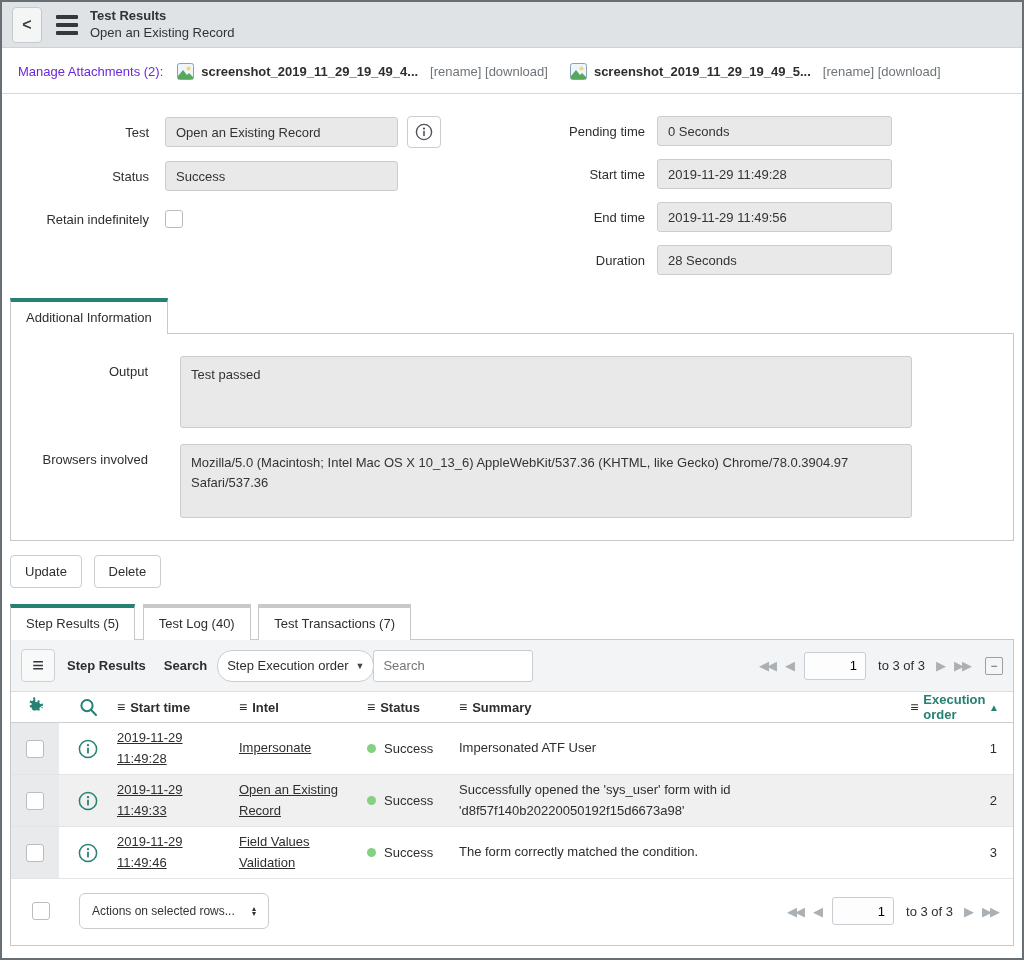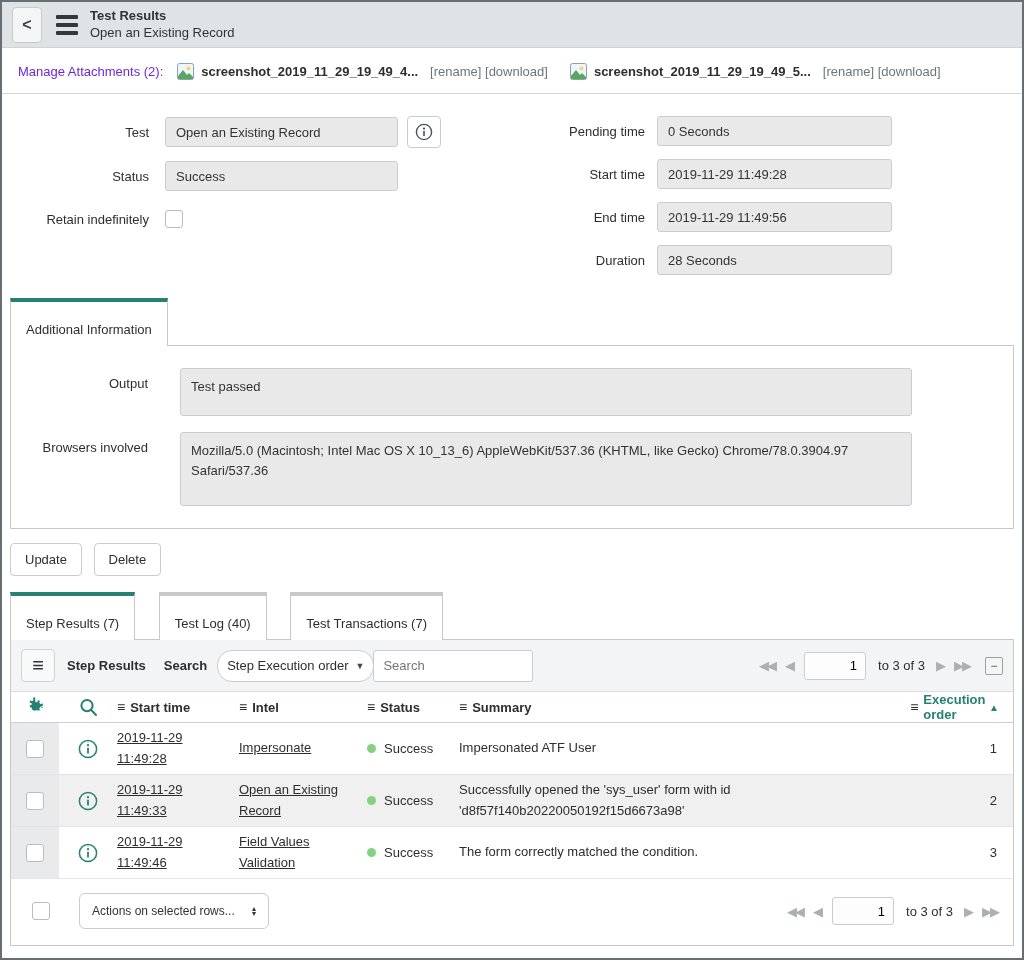--- a/index.html
+++ b/index.html
@@ -30,28 +30,28 @@
   .frow { display:flex; align-items:center; margin-bottom:13px; min-height:30px; }
   .flabel { width:135px; text-align:right; margin-right:16px; color:#2e2e2e; }
   .flabel.r { width:133px; margin-right:12px; }
   .ro-input { width:233px; height:30px; background:#e9e9e9; border:1px solid #c9cdd1; border-radius:3px; padding:0 10px; font-family:"Liberation Sans",sans-serif; font-size:13px; color:#333; }
   .ro-input.r { width:235px; }
   .info-btn { width:34px; height:32px; margin-left:9px; background:#fff; border:1px solid #c9cdd1; border-radius:4px; display:flex; align-items:center; justify-content:center; cursor:pointer; }
   .checkbox { width:18px; height:18px; background:#fff; border:1px solid #b9bdc0; border-radius:3px; cursor:pointer; }
 
   
   .tabbed { margin:6px 8px 0; flex:none; }
-  .tab { display:inline-block; background:#fff; border:1px solid #c8c8c8; border-bottom:none; padding:20px 15px 9px; position:relative; z-index:2; margin-bottom:-1px; margin-right:20px; cursor:pointer; vertical-align:bottom; }
+  .tab { display:inline-block; background:#fff; border:1px solid #c8c8c8; border-bottom:none; padding:8px 15px 9px; position:relative; z-index:2; margin-bottom:-1px; margin-right:4px; cursor:pointer; vertical-align:bottom; }
   .tab.active { border-top:4px solid #278172; }
   .tab.inactive { border-top:4px solid #c9c9c9; }
   .panel { border:1px solid #c8c8c8; background:#fff; padding:22px 0 18px; }
   .arow { display:flex; margin-bottom:16px;gap:16px; }
   .alabel { width:137px; text-align:right; margin-right:16px; padding-top:8px; color:#2e2e2e; }
   .ta { width:732px; background:#e9e9e9; border:1px solid #c9cdd1; border-radius:3px; padding:8px 10px; font-family:"Liberation Sans",sans-serif; font-size:13px; color:#333; resize:none; line-height:1.55; }
-  .ta.out { height:48px; }
+  .ta.out { height:72px; }
   .ta.brw { height:74px; }
 
   
   .btn-row { padding:14px 8px 12px; flex:none; }
   .btn { background:#fff; border:1px solid #c9cdd1; border-radius:4px; padding:8px 14px; font-family:"Liberation Sans",sans-serif; font-size:13px; color:#2e2e2e; margin-right:8px; cursor:pointer; }
 
   
   .list-tabs { margin:4px 8px 0; flex:none; }
   .list-wrap { margin:0 8px; border:1px solid #c8c8c8; flex:none; }
 
@@ -188,21 +188,21 @@
       </div>
     </div>
   </div>
 
   <div class="btn-row">
     <button class="btn">Update</button>
     <button class="btn">Delete</button>
   </div>
 
   <div class="list-tabs">
-    <div class="tab active">Step Results (7)</div>
+    <div class="tab active">Step Results (5)</div>
     <div class="tab inactive">Test Log (40)</div>
     <div class="tab inactive">Test Transactions (7)</div>
   </div>
 
   <div class="list-wrap">
 
     <div class="toolbar">
       <div class="menu-btn">≡</div>
       <span class="lv-title">Step Results</span>
       <span class="search-lb">Search</span>

